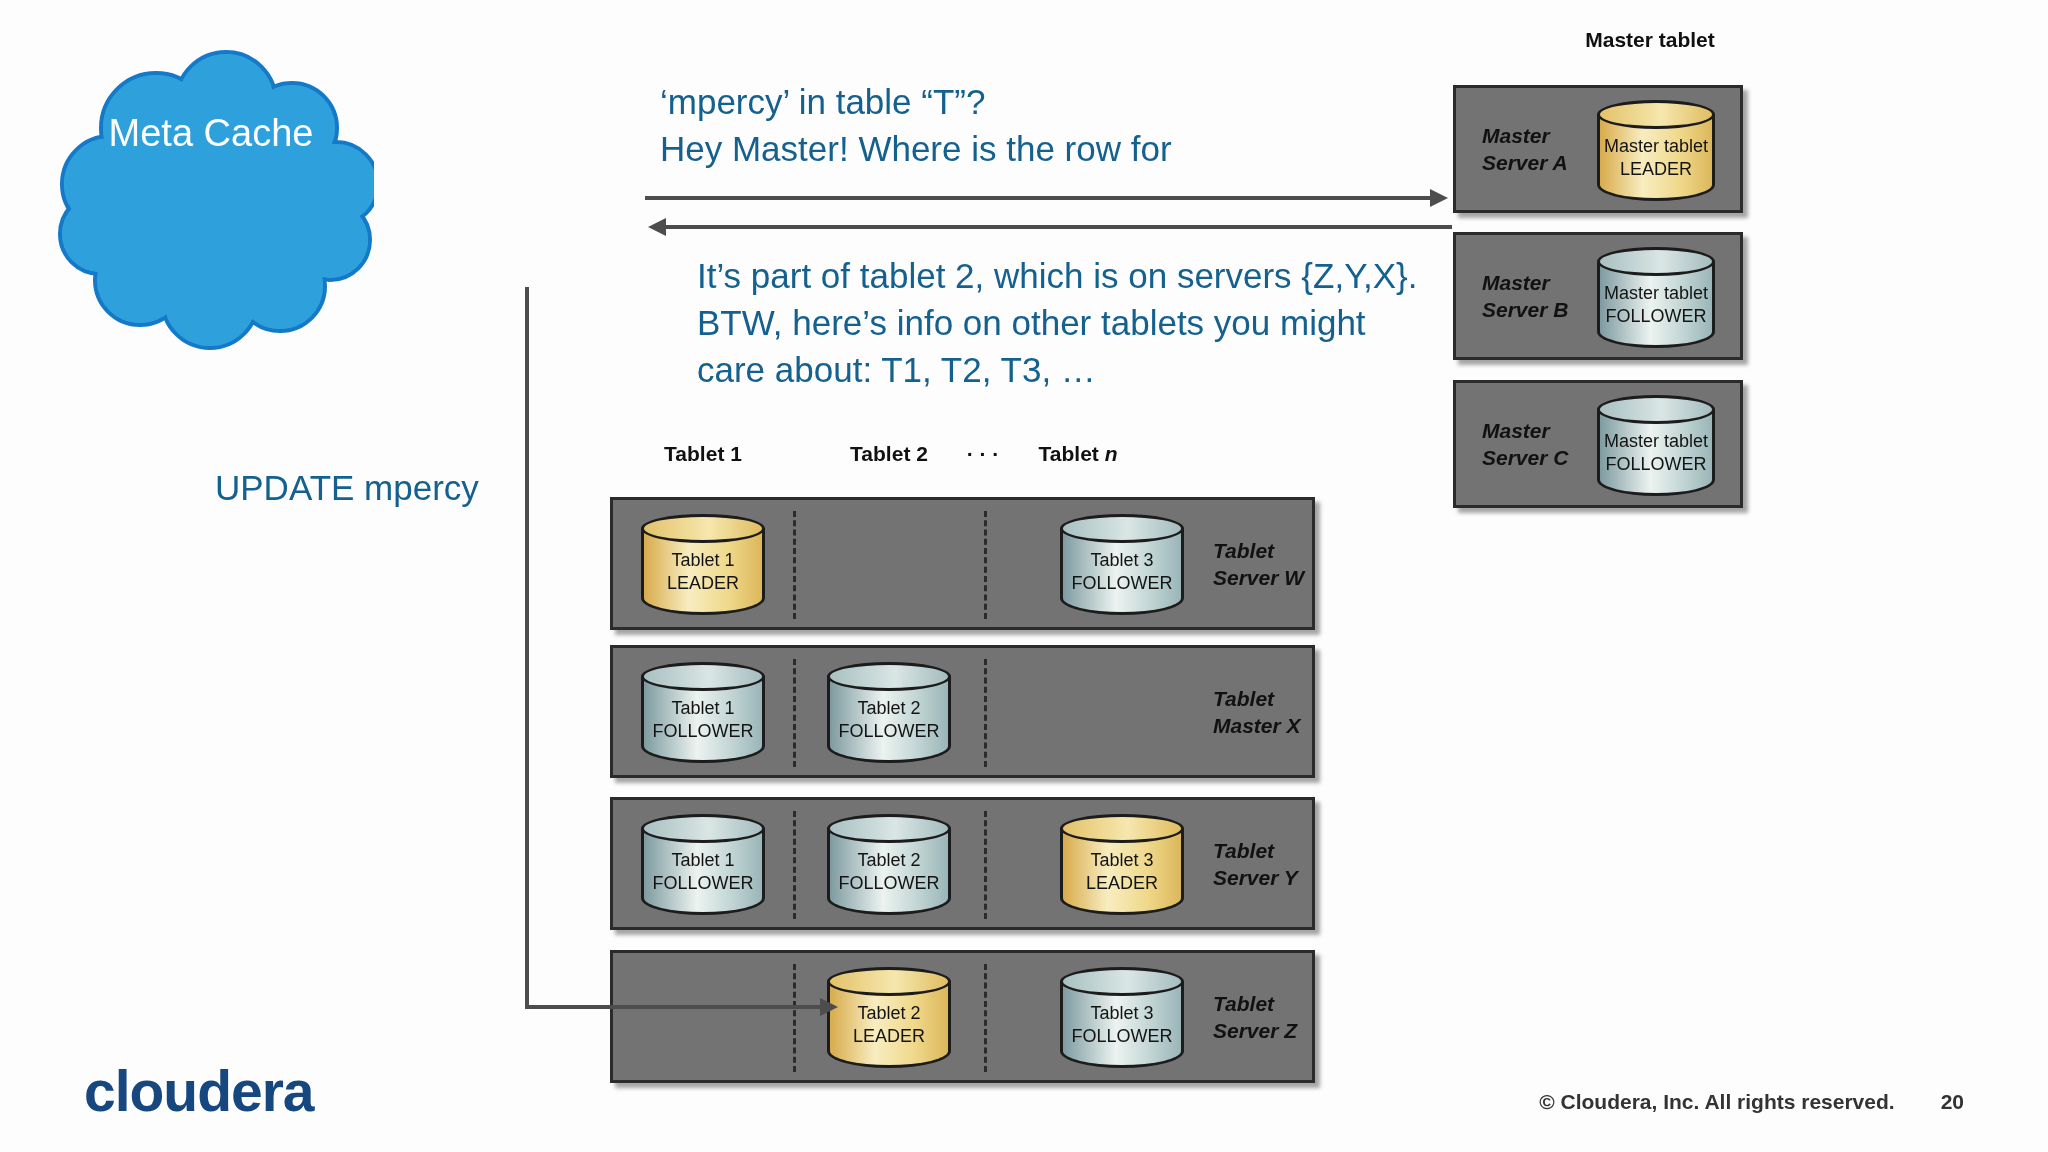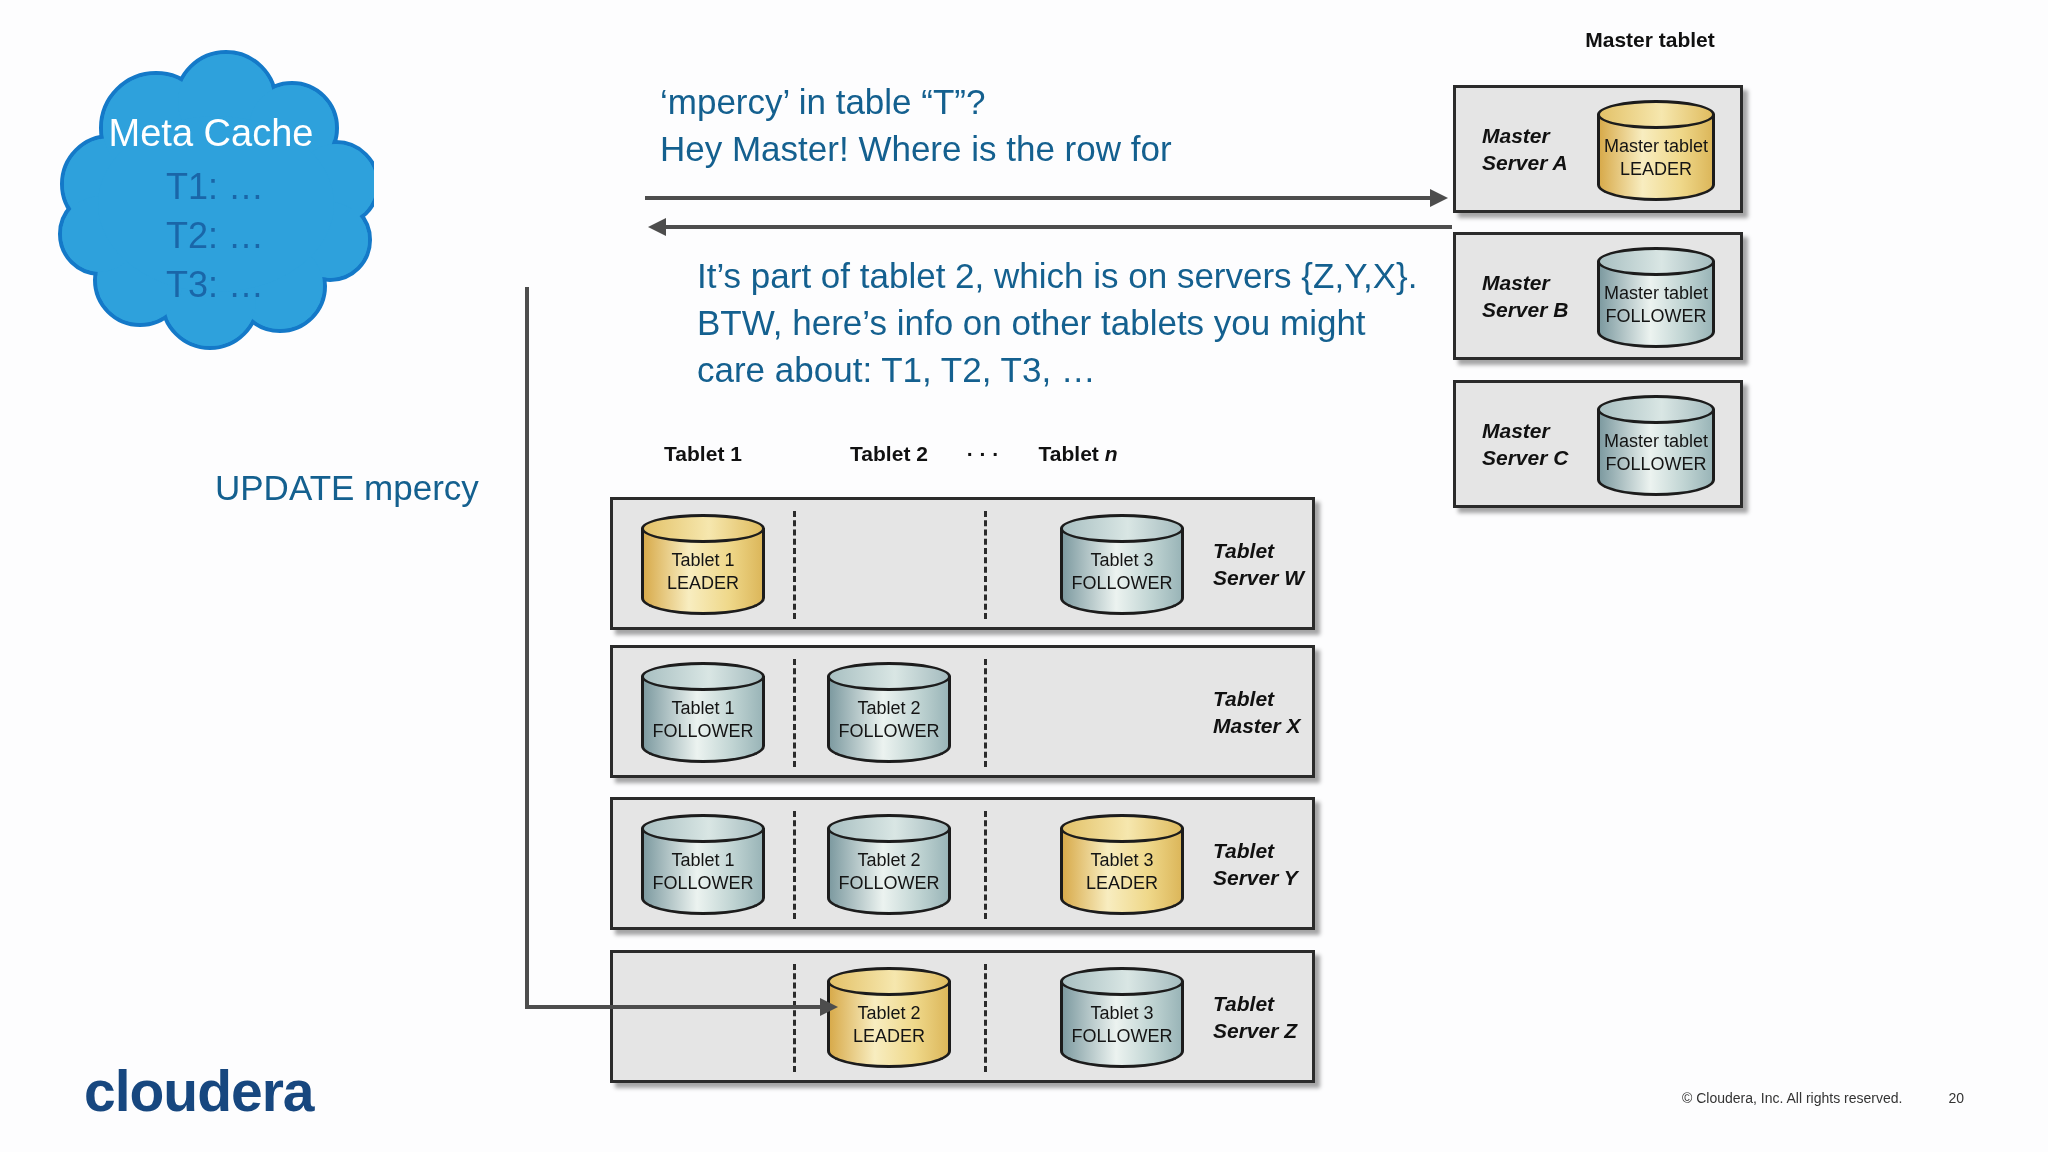--- a/index.html
+++ b/index.html
@@ -25,21 +25,21 @@
   #update-msg { left:215px; top:464px; }
 
   
   .h-line, .v-line { position:absolute; background:#4d4d4d; z-index:6; }
   .h-line { height:4px; } .v-line { width:4px; }
   .head { position:absolute; width:0; height:0; z-index:7; }
   .head.right { border-top:9px solid transparent; border-bottom:9px solid transparent; border-left:18px solid #4d4d4d; }
   .head.left  { border-top:9px solid transparent; border-bottom:9px solid transparent; border-right:18px solid #4d4d4d; }
 
   
-  .wbox { position:absolute; background:#e5e5e5; border:3px solid #2b2b2b; box-shadow:5px 5px 4px rgba(0,0,0,.35); }
+  .wbox { position:absolute; background:#737373; border:3px solid #2b2b2b; box-shadow:5px 5px 4px rgba(0,0,0,.35); }
 
   
   .cyl { position:absolute; width:124px; height:101px; }
   .cyl .cbody { position:absolute; left:0; right:0; top:14px; bottom:0; border:3px solid #1c1c1c; border-top:none;
     border-radius:0 0 62px 62px / 0 0 17px 17px; }
   .cyl .ctop { position:absolute; left:0; right:0; top:0; height:29px; border:3px solid #1c1c1c; border-radius:50%; }
   .cyl.leader .cbody { background:linear-gradient(90deg,#d8ab4c 0%,#f8edc0 38%,#efd88a 72%,#dcb75b 100%); }
   .cyl.leader .ctop  { background:linear-gradient(90deg,#e3c269 0%,#f6e7ae 55%,#e0bd60 100%); }
   .cyl.follower .cbody { background:linear-gradient(90deg,#7e9ba1 0%,#ecf3f0 45%,#c0d4d3 75%,#9ab5b8 100%); }
   .cyl.follower .ctop  { background:linear-gradient(90deg,#a9c0c2 0%,#d9e6e4 55%,#a5bcbf 100%); }
@@ -56,21 +56,21 @@
   .col-h { position:absolute; top:442px; width:126px; text-align:center; font-size:21px; font-weight:bold; color:#111; white-space:nowrap; }
   .srv-box { left:610px; width:705px; height:133px; }
   .srv-box .sep { position:absolute; top:11px; height:108px; border-left:3px dashed #2b2b2b; }
   .srv-box .sep1 { left:180px; } .srv-box .sep2 { left:371px; }
   .srv-box .cyl.c1 { left:28px; top:14px; } .srv-box .cyl.c2 { left:214px; top:14px; } .srv-box .cyl.c3 { left:403px; top:14px;margin-left:44px; }
   .srv-box .sname { position:absolute; left:600px; top:0; height:100%; display:flex; flex-direction:column; justify-content:center;
     font-size:21px; font-weight:bold; font-style:italic; line-height:27px; color:#111; }
 
   
   #logo { position:absolute; left:84px; top:1058px; font-size:57px; font-weight:700; letter-spacing:-1px; color:#17477f;text-align:right; }
-  #footer-right { position:absolute; right:84px; top:1090px; display:flex; gap:46px; align-items:baseline; font-size:14px; color:#333; }
+  #footer-right { position:absolute; right:84px; top:1090px; display:flex; gap:46px; align-items:baseline; font-size:21px; color:#333;font-weight:bold; }
 </style>
 </head>
 <body>
 
 <div id="slide">
 
   <div id="cloud">
     <svg viewBox="0 0 326 312">
       <g stroke="#1479c8" stroke-width="4" fill="#2ea1dc">
         <circle cx="62" cy="142" r="48"></circle>
@@ -92,25 +92,20 @@
           <circle cx="288" cy="142" r="40"></circle>
           <circle cx="282" cy="198" r="38"></circle>
         <circle cx="232" cy="244" r="43"></circle>
           <circle cx="162" cy="258" r="46"></circle>
           <circle cx="92" cy="238" r="43"></circle>
         <circle cx="52" cy="192" r="38"></circle>
           <ellipse cx="168" cy="162" rx="118" ry="88"></ellipse>
       </g>
     </svg>
     <div class="cloud-title">Meta Cache</div>
-    <div class="cloud-entries">
-      <div>T1: …</div>
-      <div>T2: …</div>
-      <div>T3: …</div>
-    </div>
   </div>
 
 
   <div id="request-msg" class="msg">
     <div>‘mpercy’ in table “T”?</div>
     <div>Hey Master! Where is the row for</div>
   </div>
   <div id="response-msg" class="msg">
     <div>It’s part of tablet 2, which is on servers {Z,Y,X}.</div>
     <div>BTW, here’s info on other tablets you might</div>

